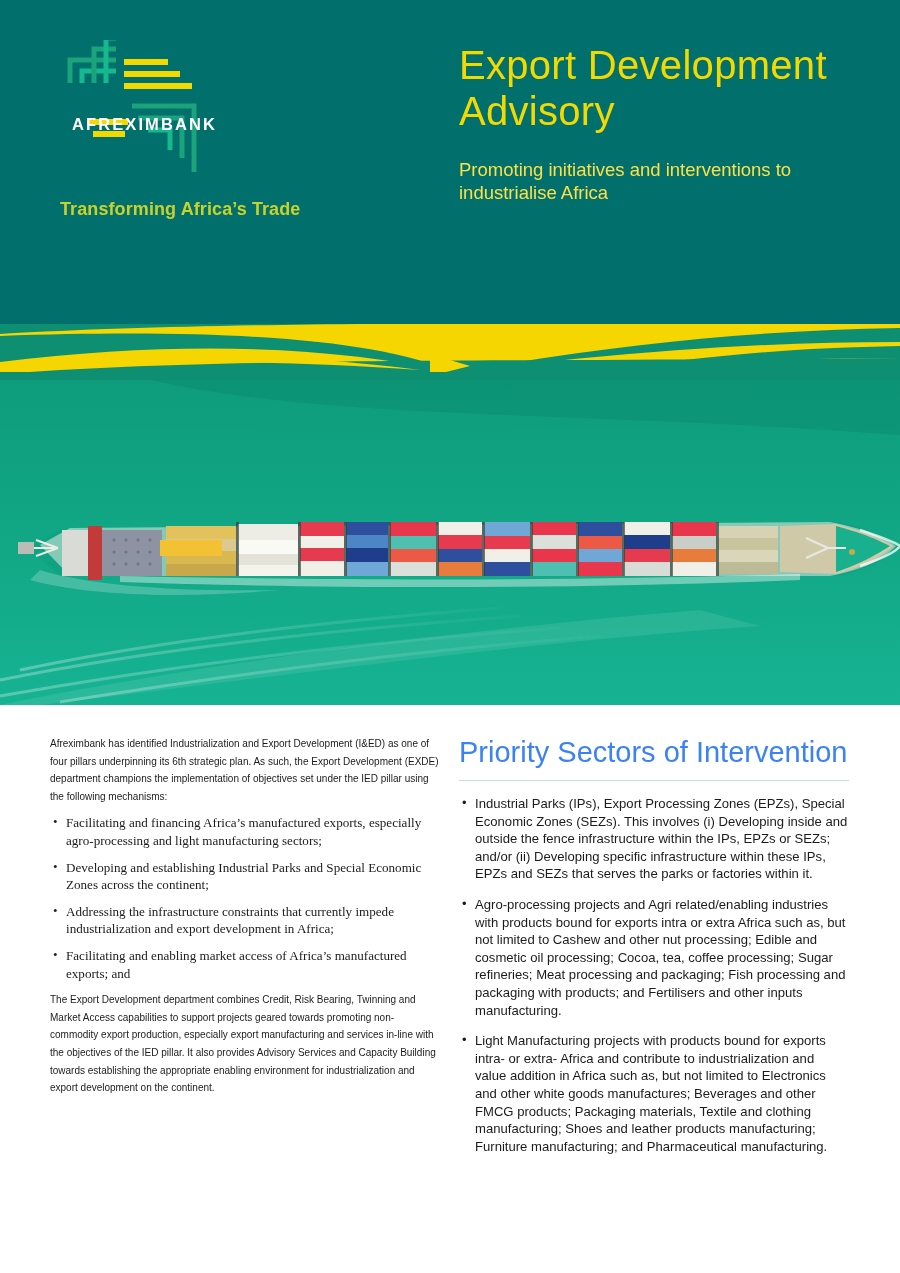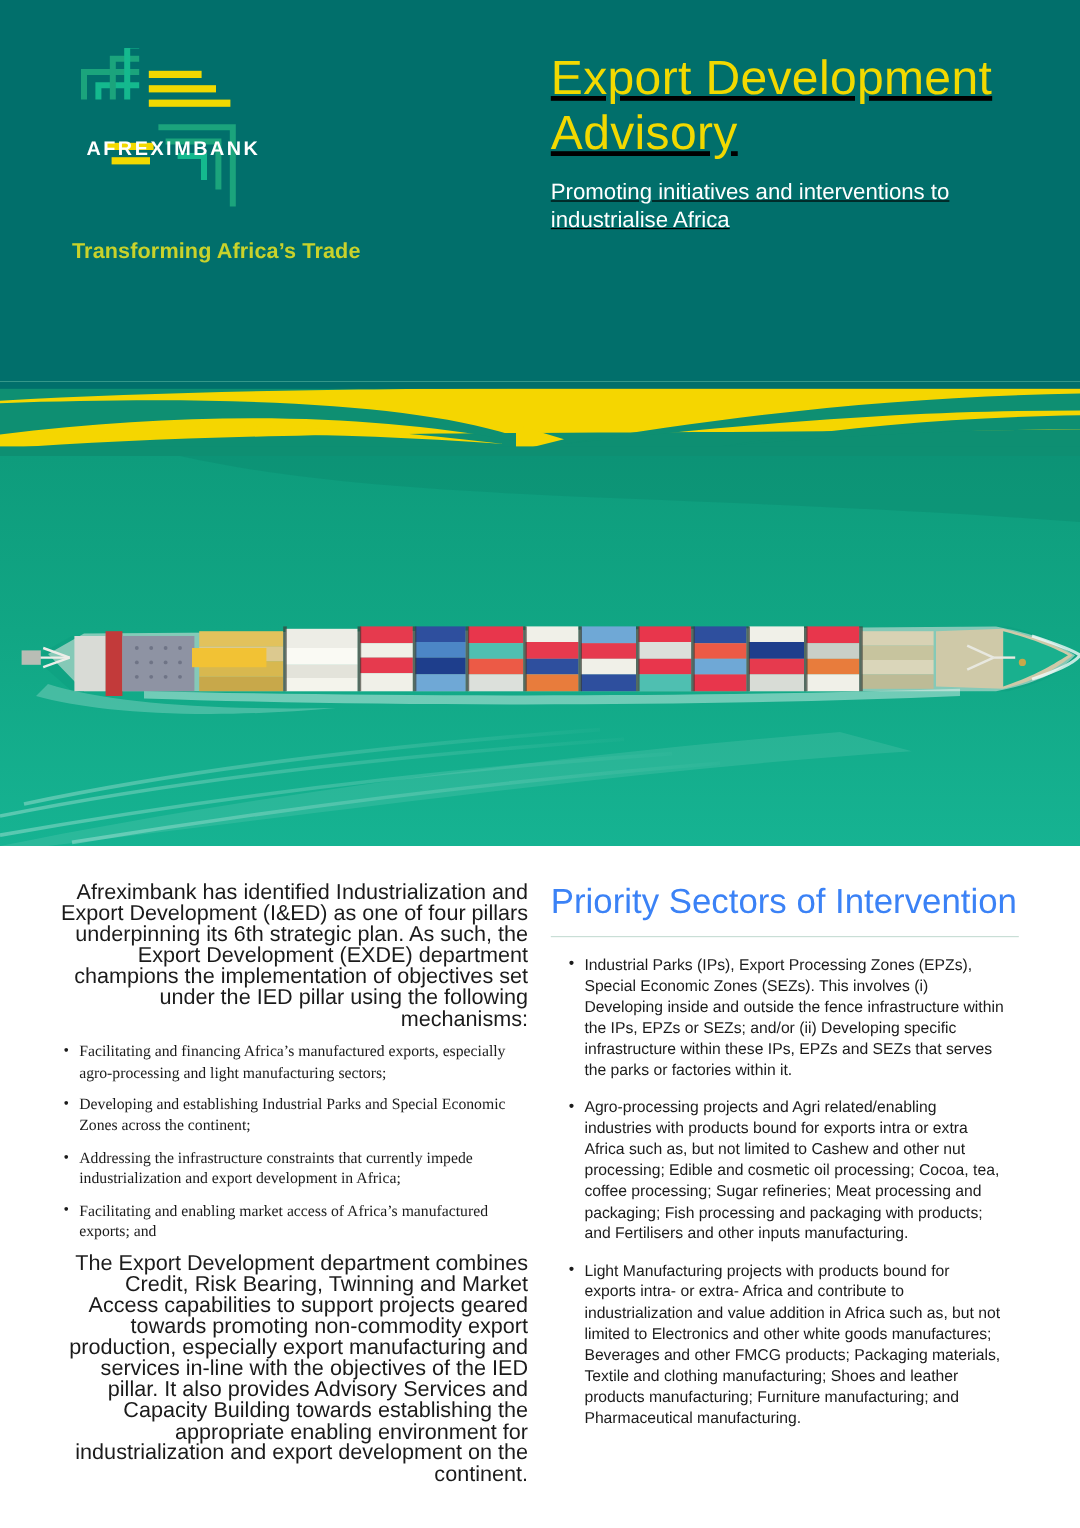--- a/index.html
+++ b/index.html
@@ -28,28 +28,28 @@
     position:absolute;left:60px;top:199px;
     color:#C9D22B;font-size:18px;font-weight:bold;
     letter-spacing:.1px;
   }
   .bankname{
     position:absolute;left:60px;top:235px;
     color:#ffffff;font-size:13.2px;line-height:17px;
   }
   .bankname div{white-space:nowrap;}
 
-  .title-block{position:absolute;left:459px;top:42px;width:420px;text-decoration:underline;}
+  .title-block{position:absolute;left:459px;top:42px;width:420px;}
   .doc-title{
     color:#F2D900;font-size:40px;line-height:46px;
     font-weight:normal;letter-spacing:.3px;
   }
   .doc-subtitle{
-    margin-top:14px;
-    color:#ffffff;font-size:18.5px;line-height:23px;
+    margin-top:24px;
+    color:#fde047;font-size:18.5px;line-height:23px;
     font-weight:normal;
   }
 
   
   .waveband{
     position:absolute;left:0;top:318px;width:900px;height:62px;
     background:#0E8F72;overflow:hidden;
   }
   .waveband svg{display:block;}
 
@@ -63,42 +63,42 @@
   
   .content{
     position:absolute;left:0;top:705px;width:900px;height:568px;
     background:#ffffff;
   }
   .col{position:absolute;top:30px;}
   .col-left{left:50px;width:390px;}
   .col-right{left:459px;width:390px;}
 
   .body-p{
-    font-size:18px;line-height:17.6px;color:#1b1b1b;
-    margin:0 0 9px 0;text-align:right;
+    font-size:10px;line-height:17.6px;color:#1b1b1b;
+    margin:0 0 9px 0;text-align:left;
   }
   ul.blist{margin:0 0 6px 0;padding:0;list-style:none;font-family:Liberation Serif, serif;}
   ul.blist li{
     position:relative;padding-left:16px;
     font-size:13.1px;line-height:17.6px;color:#1b1b1b;
     margin-bottom:9px;
   }
   ul.blist li:before{
     content:"\2022";position:absolute;left:3px;top:-1px;
     color:#1b1b1b;font-size:13px;
   }
 
   .sec-title{
     color:#3b82f6;font-size:29px;line-height:35px;
     font-weight:normal;margin:0 0 10px 0;
   }
   .rule{
     height:1px;background:#C9DED6;width:390px;margin:0 0 14px 0;
   }
-  ul.rlist{margin:12px;padding:0;list-style:none;}
+  ul.rlist{margin:0;padding:0;list-style:none;}
   ul.rlist li{
     position:relative;padding-left:16px;
     font-size:13.1px;line-height:17.6px;color:#1b1b1b;
     margin-bottom:13px;
   }
   ul.rlist li:before{
     content:"\2022";position:absolute;left:3px;top:-1px;
     color:#1b1b1b;font-size:13px;
   }
 </style>

